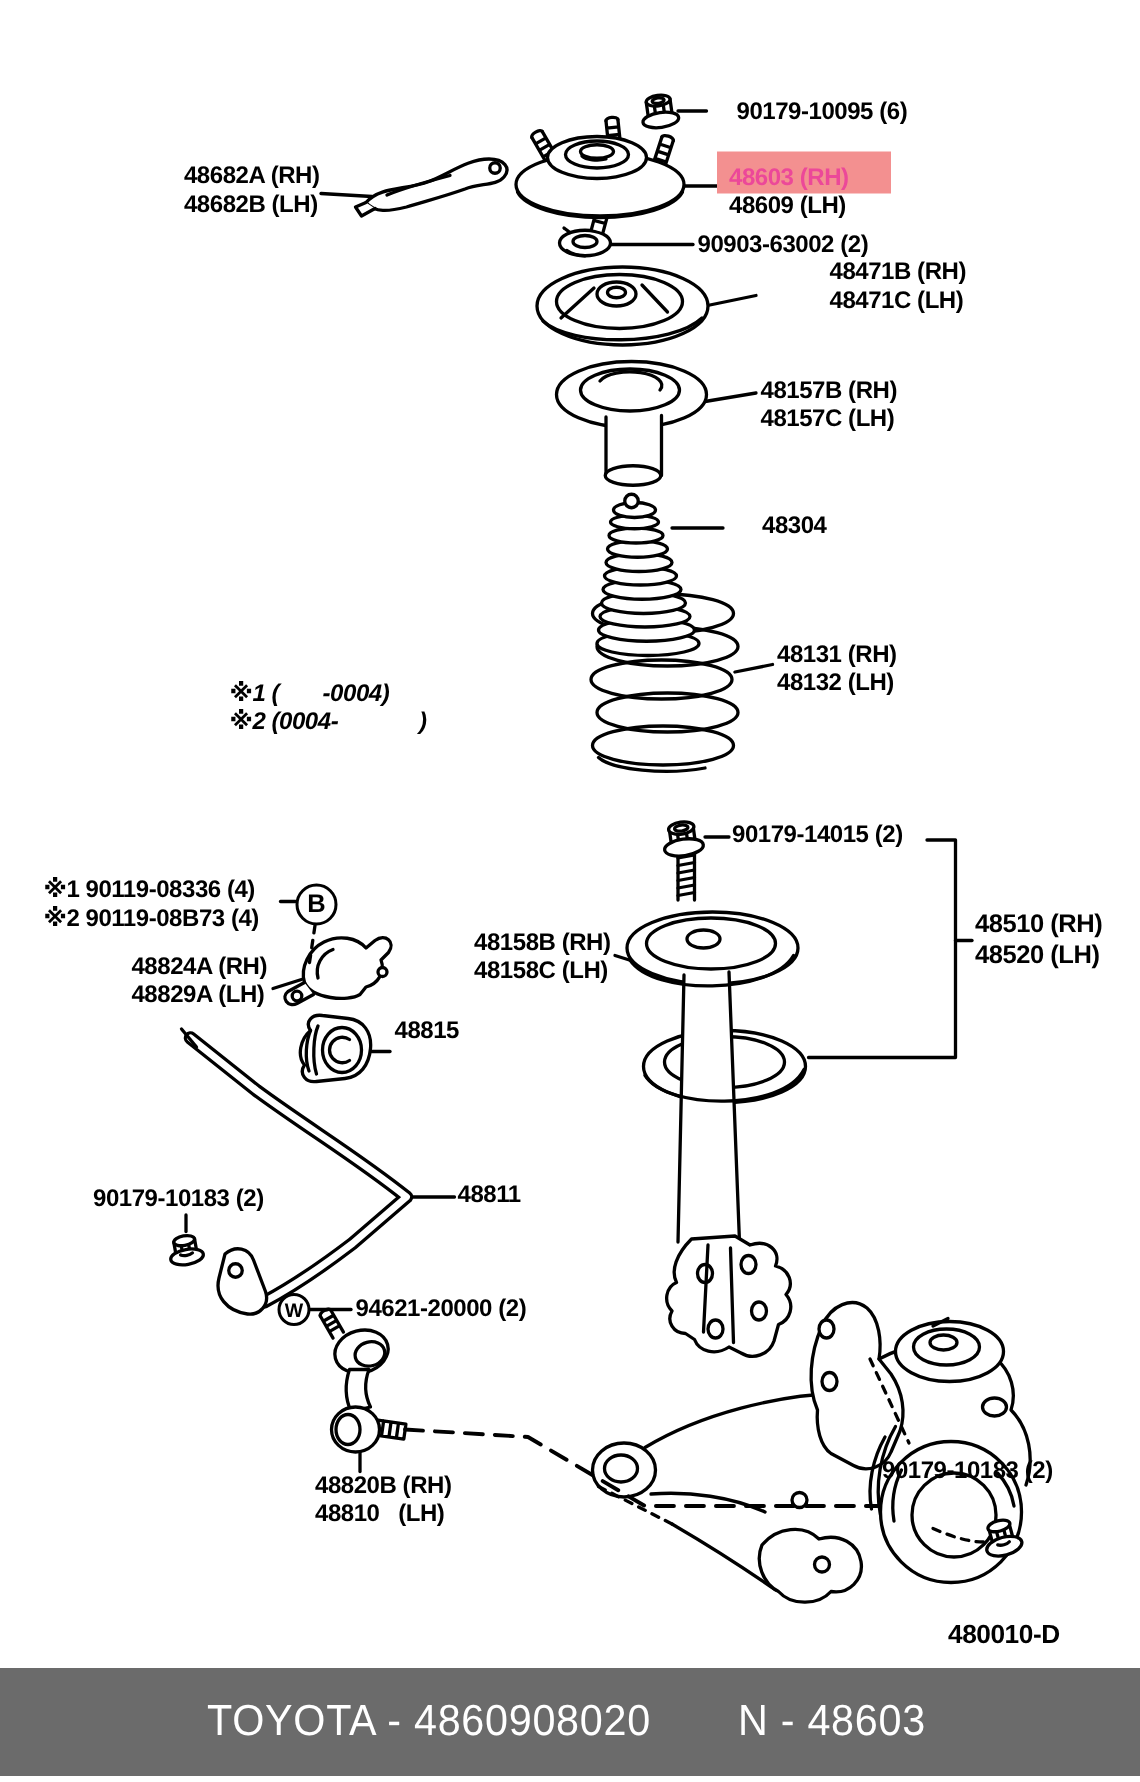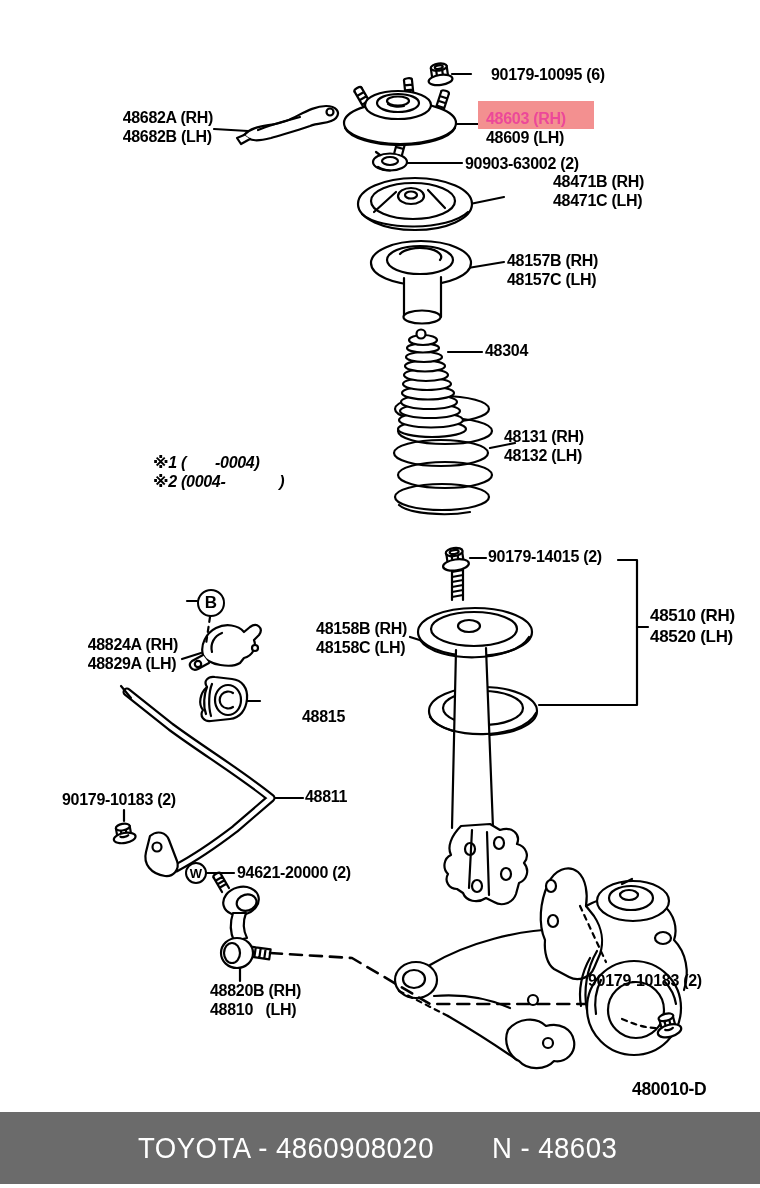--- a/index.html
+++ b/index.html
@@ -292,36 +292,37 @@
 <div class="lbl r" style="right:547px;top:109px;"><span>48682A (RH)</span><br><span>48682B (LH)</span></div>
 
 <div class="lbl" style="left:486px;top:110px;"><span class="hl-line">48603 (RH)</span><br><span>48609 (LH)</span></div>
 
 <div class="lbl" style="left:465px;top:155px;"><span>90903-63002 (2)</span></div>
 
 <div class="lbl" style="left:507px;top:173px;margin-left:46px;"><span>48471B (RH)</span><br><span>48471C (LH)</span></div>
 
 <div class="lbl" style="left:507px;top:252px;"><span>48157B (RH)</span><br><span>48157C (LH)</span></div>
 
-<div class="lbl" style="left:485px;top:342px;"><span>48304</span></div>
-
-<div class="lbl" style="left:504px;top:428px;"><span>48131 (RH)</span><br><span>48132 (LH)</span></div>
+<div class="lbl" style="left:508px;top:342px;"><span>48304</span></div>
+
+<div class="lbl" style="left:518px;top:428px;"><span>48131 (RH)</span><br><span>48132 (LH)</span></div>
 
 <div class="lbl" style="left:153px;top:454px;font-style:italic;"><span>※1 (       -0004)</span><br><span>※2 (0004-             )</span></div>
 
 <div class="lbl" style="left:488px;top:548px;"><span>90179-14015 (2)</span></div>
 
 <div class="lbl big" style="left:650px;top:605px;"><span>48510 (RH)</span><br><span>48520 (LH)</span></div>
 
+<div class="lbl" style="left:29px;top:585px;"><span>※1 90119-08336 (4)</span><br><span>※2 90119-08B73 (4)</span></div>
 
 <div class="lbl r" style="right:353px;top:620px;margin-left:20px;"><span>48158B (RH)</span><br><span>48158C (LH)</span></div>
 
 <div class="lbl r" style="right:582px;top:636px;"><span>48824A (RH)</span><br><span>48829A (LH)</span></div>
 
-<div class="lbl" style="left:263px;top:708px;margin-left:39px;"><span>48815</span></div>
+<div class="lbl" style="left:263px;top:679px;"><span>48815</span></div>
 
 <div class="lbl" style="left:305px;top:788px;"><span>48811</span></div>
 
 <div class="lbl" style="left:62px;top:791px;"><span>90179-10183 (2)</span></div>
 
 <div class="lbl" style="left:237px;top:864px;"><span>94621-20000 (2)</span></div>
 
 <div class="lbl" style="left:210px;top:982px;"><span>48820B (RH)</span><br><span>48810   (LH)</span></div>
 
 <div class="lbl" style="left:588px;top:972px;"><span>90179-10183 (2)</span></div>

